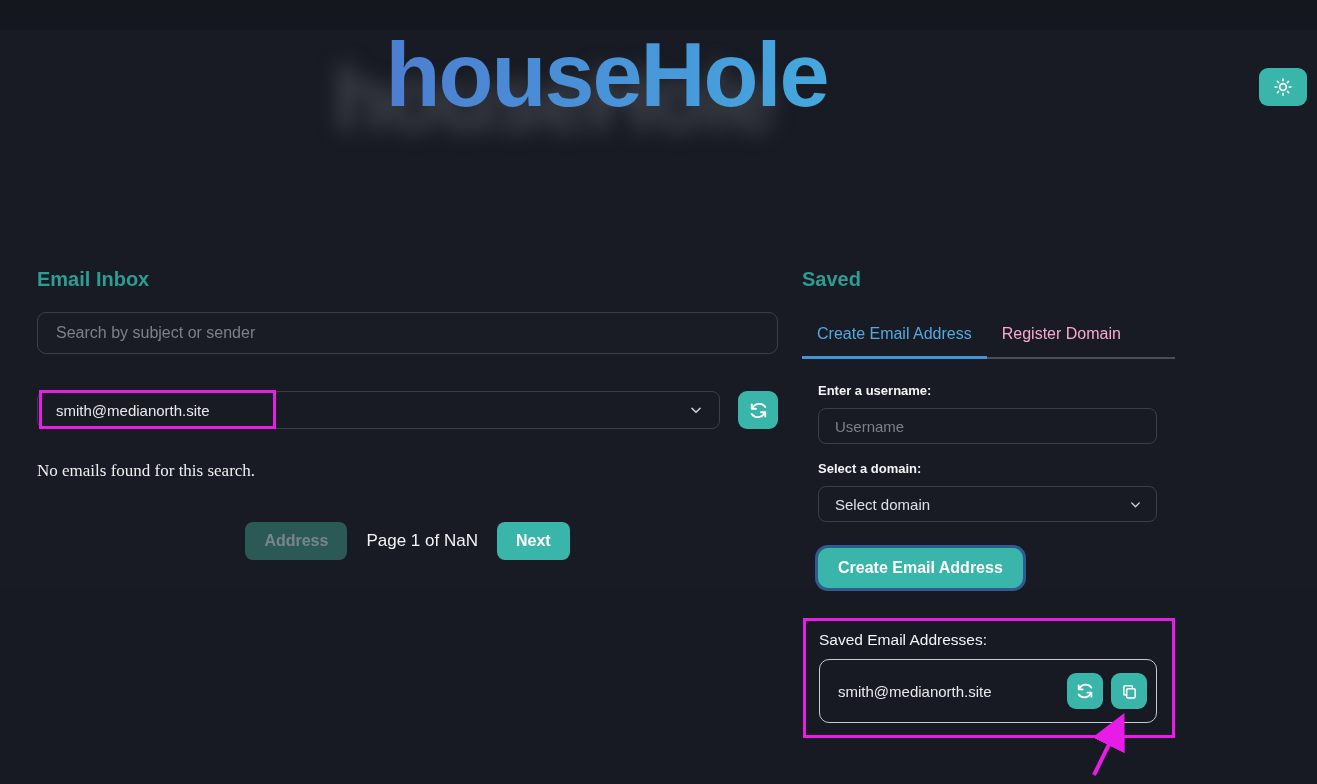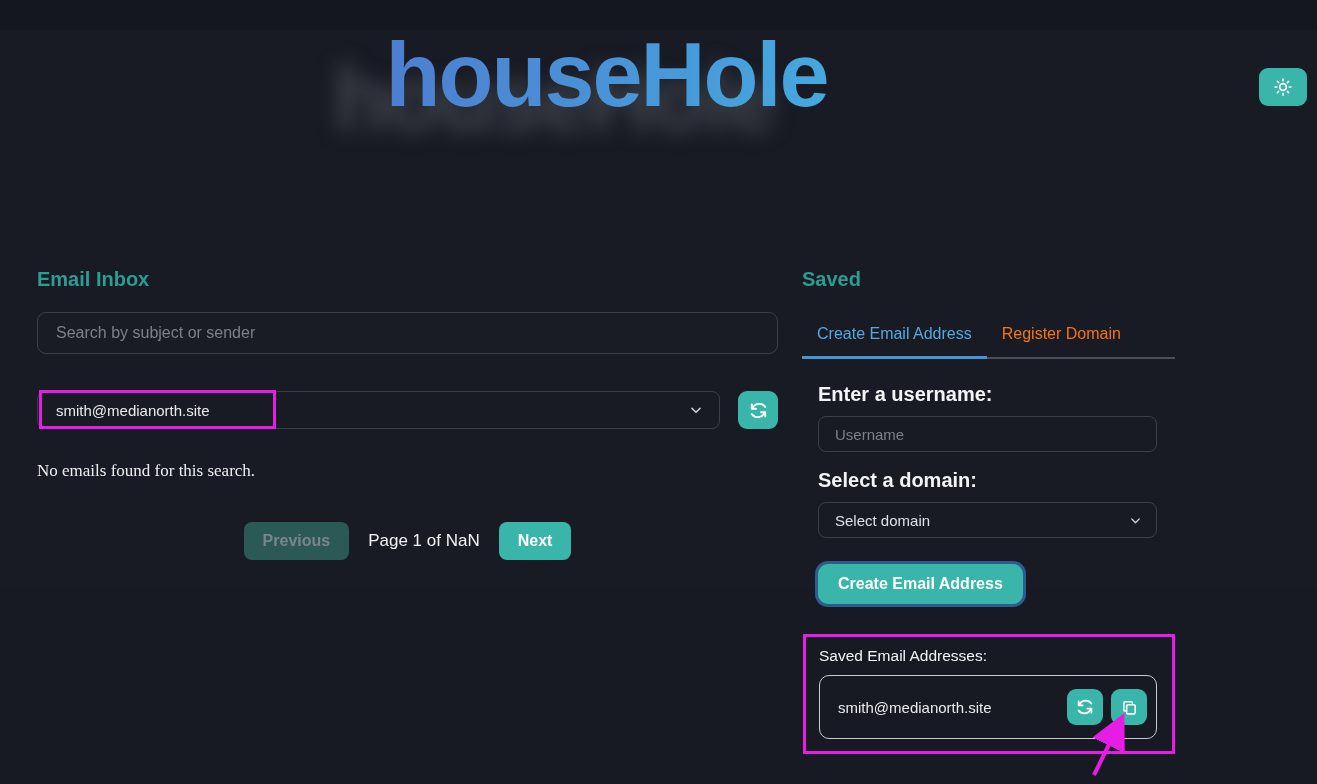--- a/index.html
+++ b/index.html
@@ -76,26 +76,26 @@
     padding:10px 19px; cursor:pointer; font-family:inherit;
   }
   .btn-prev { background:#2b5a56; color:#7c848b; cursor:default; }
   .btn-next { background:#3ab5a9; color:#ffffff; }
   .page-info { font-size:17px; color:#f2f3f5; }
 
   
   .menu-col { position:absolute; left:802px; top:268px; width:373px; }
   .tabbar { margin-top:23px; display:flex; border-bottom:2px solid #4a4f57; }
   .tab {
-    font-size:16px; padding:11px 15px 13px; color:#f97316; cursor:pointer;
+    font-size:16px; padding:11px 15px 13px; color:#f9a8d4; cursor:pointer;
     border-bottom:3px solid transparent; margin-bottom:-2px; white-space:nowrap;
   }
   .tab.active { color:#54a9de; border-bottom-color:#4396d3; }
   .tab-pane { padding-left:16px; }
-  .field-label { display:block; font-weight:700; font-size:20px; color:#f2f4f6; margin:24px 0 10px; }
+  .field-label { display:block; font-weight:700; font-size:13px; color:#f2f4f6; margin:24px 0 10px; }
   .text-input {
     width:339px; height:36px; background:transparent;
     border:1px solid #3a3f48; border-radius:8px; padding:0 16px;
     font-size:15px; color:#e8eaec; outline:none; font-family:inherit;
   }
   .text-input::placeholder { color:#7b818a; }
   .domain-select {
     position:relative; width:339px; height:36px;
     border:1px solid #3a3f48; border-radius:8px;
     display:flex; align-items:center; padding:0 16px;
@@ -174,21 +174,21 @@
             <path d="M3.5 16.5 A 9.5 9.5 0 0 0 19.8 14.8"></path>
               <polyline points="20.5 19.5 20.5 14.2 15.2 14.2"></polyline>
           </svg>
         </span>
       </button>
     </div>
 
     <div class="empty-msg">No emails found for this search.</div>
 
     <div class="pagination">
-      <button class="btn btn-prev">Previous</button>
+      <button class="btn btn-prev">Address</button>
       <span class="page-info">Page 1 of NaN</span>
       <button class="btn btn-next">Next</button>
     </div>
   </div>
 
   <div class="menu-col">
     <h2 class="section-h">Saved</h2>
 
     <div class="tabbar">
       <div class="tab active">Create Email Address</div>

